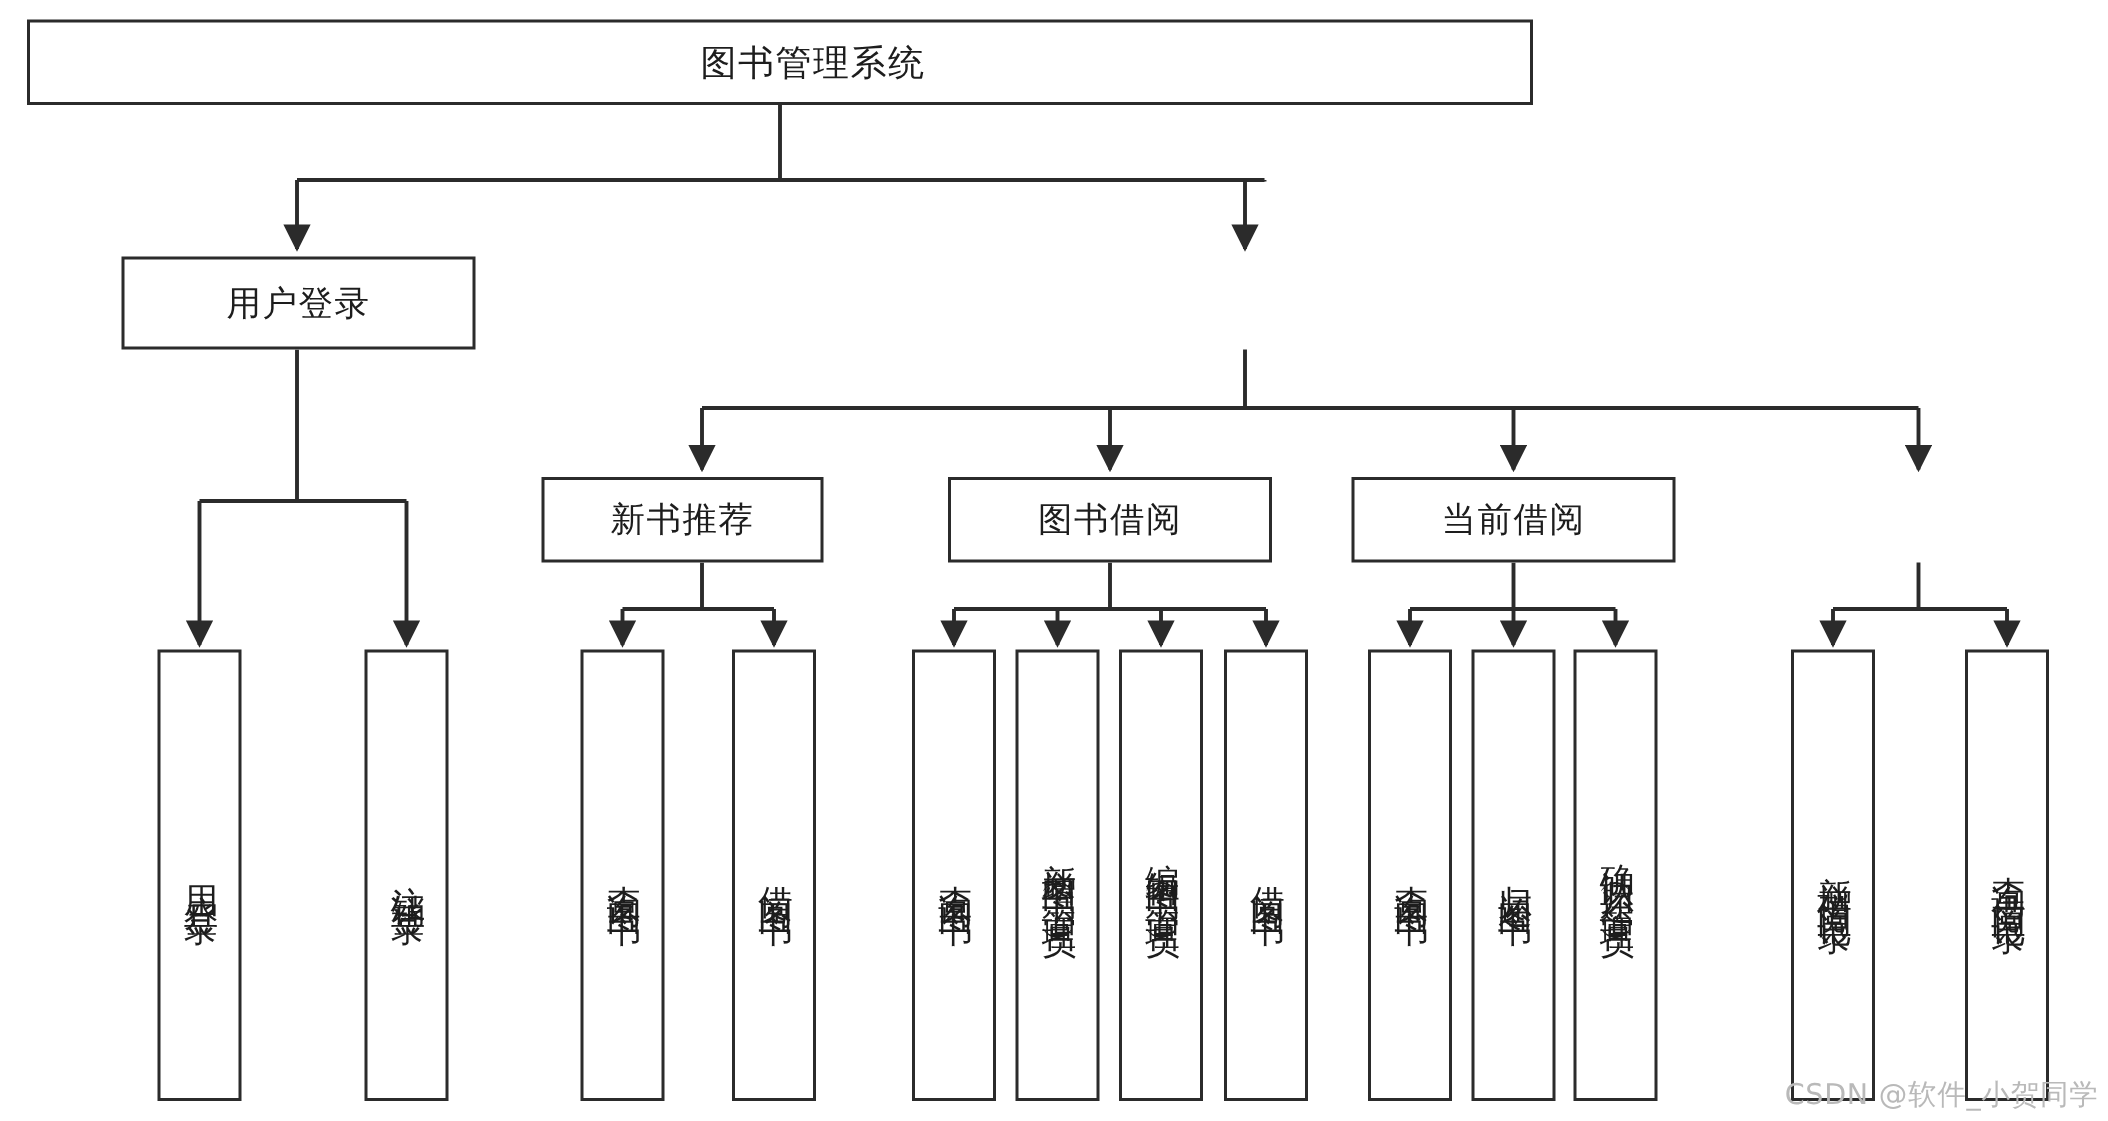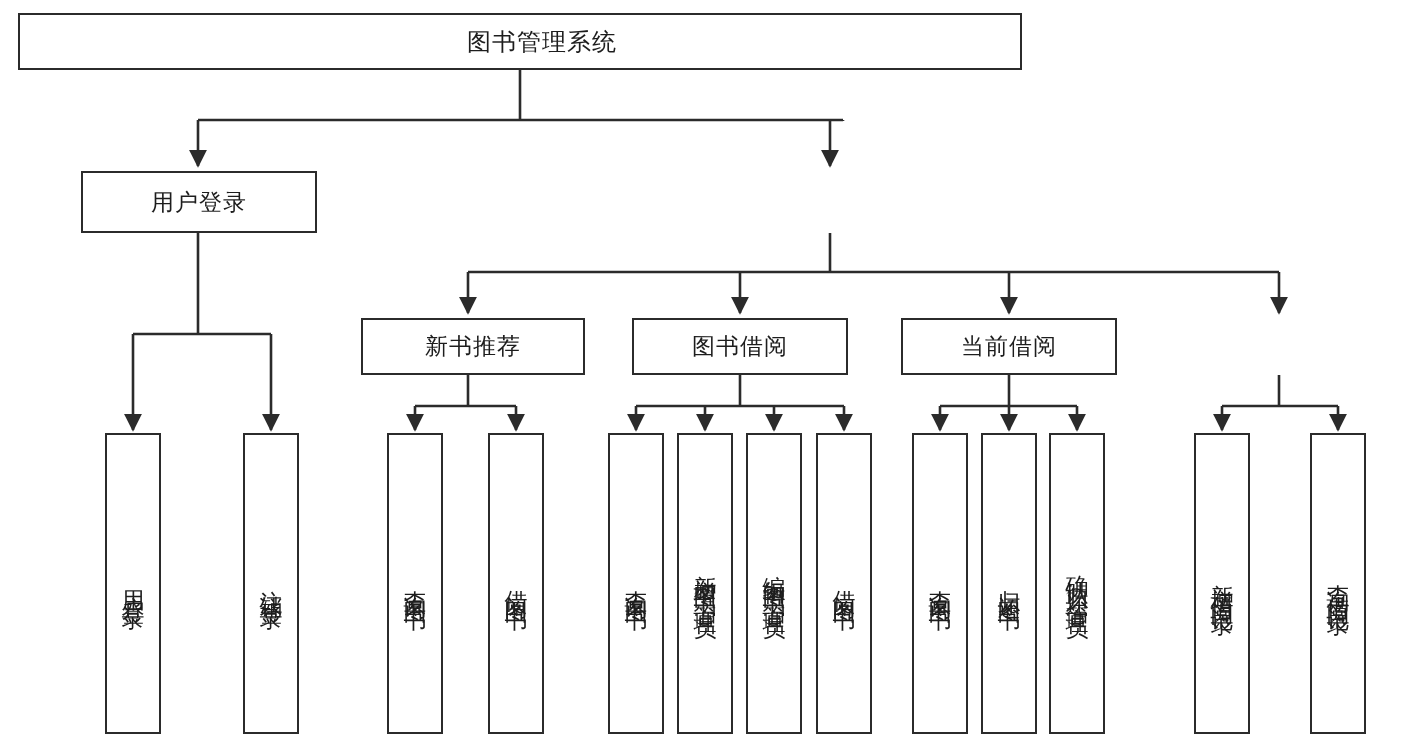--- a/index.html
+++ b/index.html
@@ -115,21 +115,21 @@
   </svg>
 
   <div class="node h root" style="left:18px;top:13px;width:1004px;height:57px;">
     <span>图书管理系统</span>
   </div>
 
   <div class="node h" style="left:81px;top:171px;width:236px;height:62px;">
     <span>用户登录</span>
   </div>
 
-  <div class="node h" style="left:361px;top:318px;width:224px;height:57px;">
+  <div class="node h" style="left:361px;top:318px;width:188px;height:57px;">
     <span>新书推荐</span>
   </div>
   <div class="node h" style="left:632px;top:318px;width:216px;height:57px;">
     <span>图书借阅</span>
   </div>
   <div class="node h" style="left:901px;top:318px;width:216px;height:57px;">
     <span>当前借阅</span>
   </div>
 
   <div class="node v" style="left:105px;top:433px;width:56px;height:301px;">
@@ -169,13 +169,14 @@
     <span class="vtxt">确认归还（管理员）</span>
   </div>
 
   <div class="node v" style="left:1194px;top:433px;width:56px;height:301px;">
     <span class="vtxt">新增借阅记录</span>
   </div>
   <div class="node v" style="left:1310px;top:433px;width:56px;height:301px;">
     <span class="vtxt">查询借阅记录</span>
   </div>
 
+  <div id="watermark">CSDN @软件_小贺同学</div>
 </div>
 
 </body></html>

